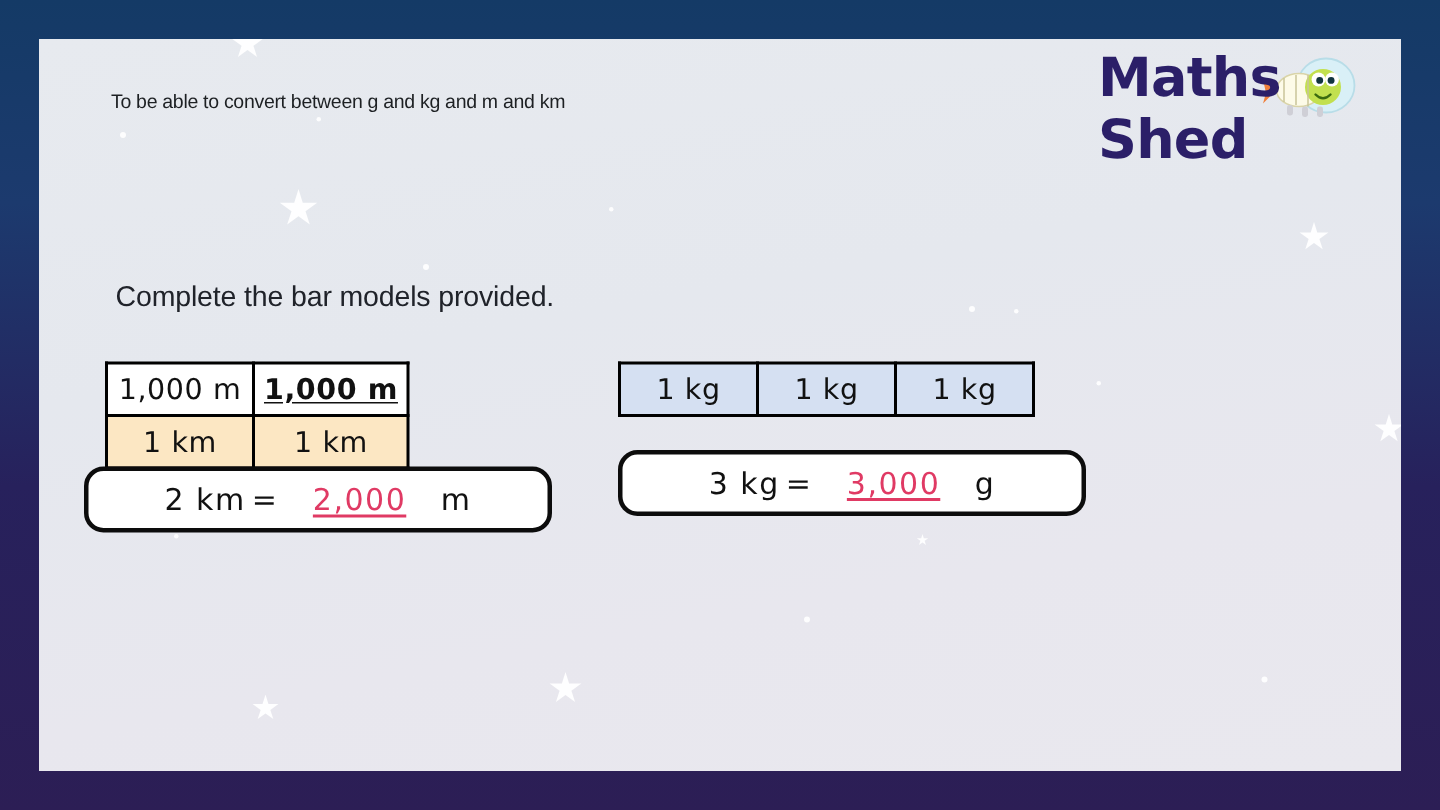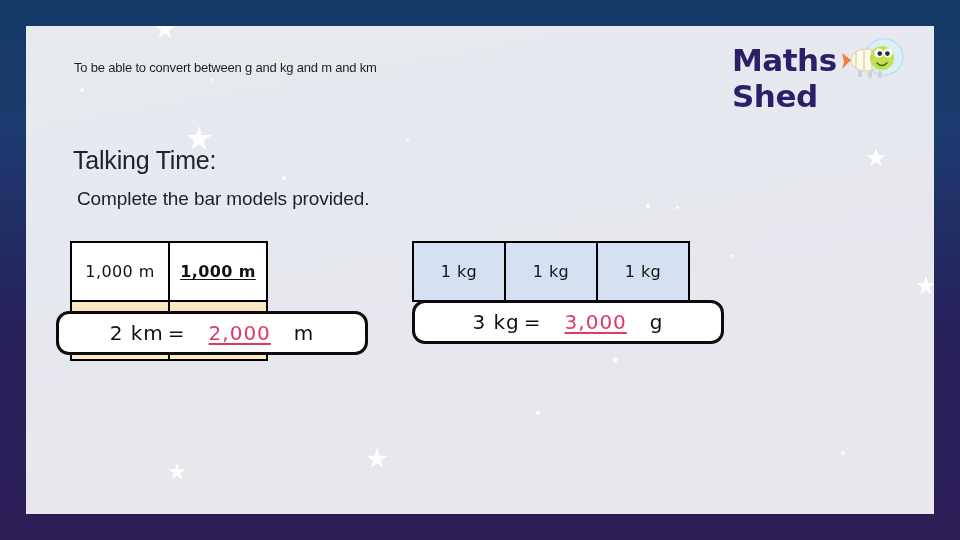--- a/index.html
+++ b/index.html
@@ -59,21 +59,21 @@
     position: absolute;
     right: 10px;
     top: 8px;
     width: 210px;
     height: 88px;
   }
   .logo-word {
     position: absolute;
     left: 18px;
     bottom: 8px;
-    font-size: 31px;
+    font-size: 36px;
     font-weight: bold;
     color: #2b1f68;
     letter-spacing: -0.5px;
     font-family: "DejaVu Sans", sans-serif;
   }
   .logo-mascot {
     position: absolute;
     right: 18px;
     top: 2px;
     width: 66px;
@@ -106,24 +106,24 @@
   .model-b { left: 386px; top: 215px; }
 
   table.bar-model {
     border-collapse: collapse;
     font-family: "DejaVu Sans", sans-serif;
   }
   table.bar-model td {
     border: 2px solid #000000;
     text-align: center;
     vertical-align: middle;
-    font-size: 16px;
+    font-size: 19px;
     color: #111111;
     height: 25px;
-    padding: 16px 6px;
+    padding: 4px 6px;
     letter-spacing: 0.4px;
     white-space: nowrap;
   }
   td.cell-white { background: #ffffff; }
   td.cell-cream { background: #fce7c3; }
   td.cell-blue  { background: #d5e0f2; }
 
   td.ans {
     color: #e03a64;
     font-weight: bold;
@@ -213,21 +213,20 @@
         <rect x="18" y="34" width="4" height="7" rx="1.6" fill="#cfcfd6"></rect>
         <rect x="28" y="35" width="4" height="7" rx="1.6" fill="#cfcfd6"></rect>
         <rect x="38" y="35" width="4" height="7" rx="1.6" fill="#cfcfd6"></rect>
         <line x1="16" y1="16" x2="16" y2="32" stroke="#c9c49a" stroke-width="1"></line>
         <line x1="24" y1="14" x2="24" y2="34" stroke="#c9c49a" stroke-width="1"></line>
         <line x1="32" y1="14" x2="32" y2="35" stroke="#c9c49a" stroke-width="1"></line>
       </svg>
       <div class="logo-word">Maths Shed</div>
     </div>
 
-    <div class="section-title">Talking Time:</div>
     <div class="section-sub">Complete the bar models provided.</div>
 
     <div class="model model-a">
       <table class="bar-model">
         <tbody>
           <tr>
             <td class="cell-white">1,000 m</td>
             <td class="cell-white ans">1,000 m</td>
           </tr>
           <tr>

